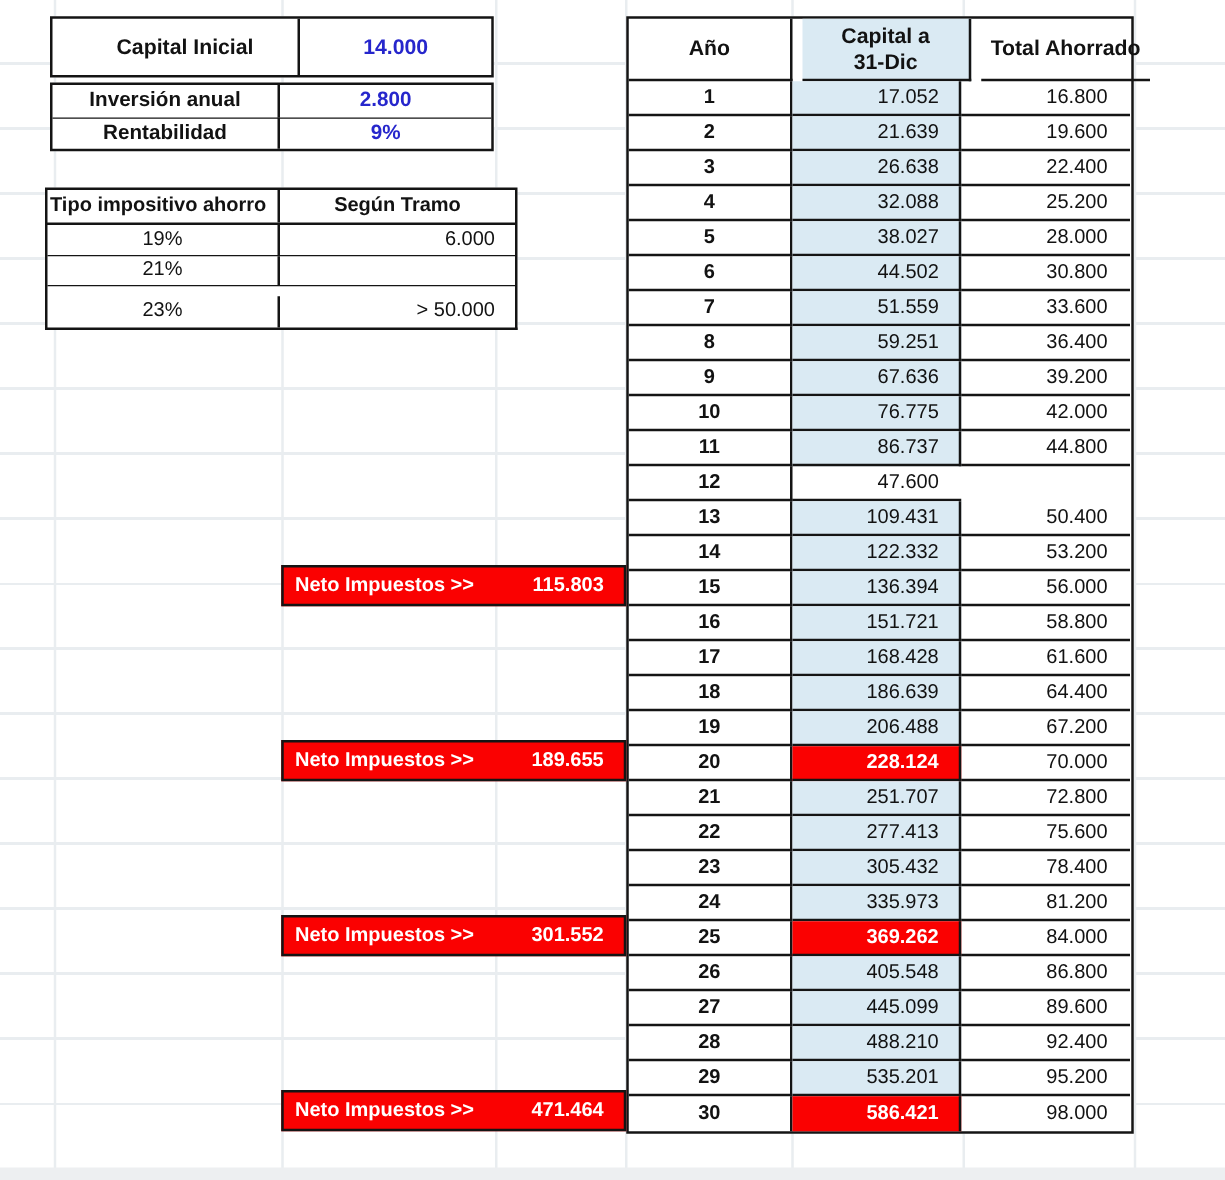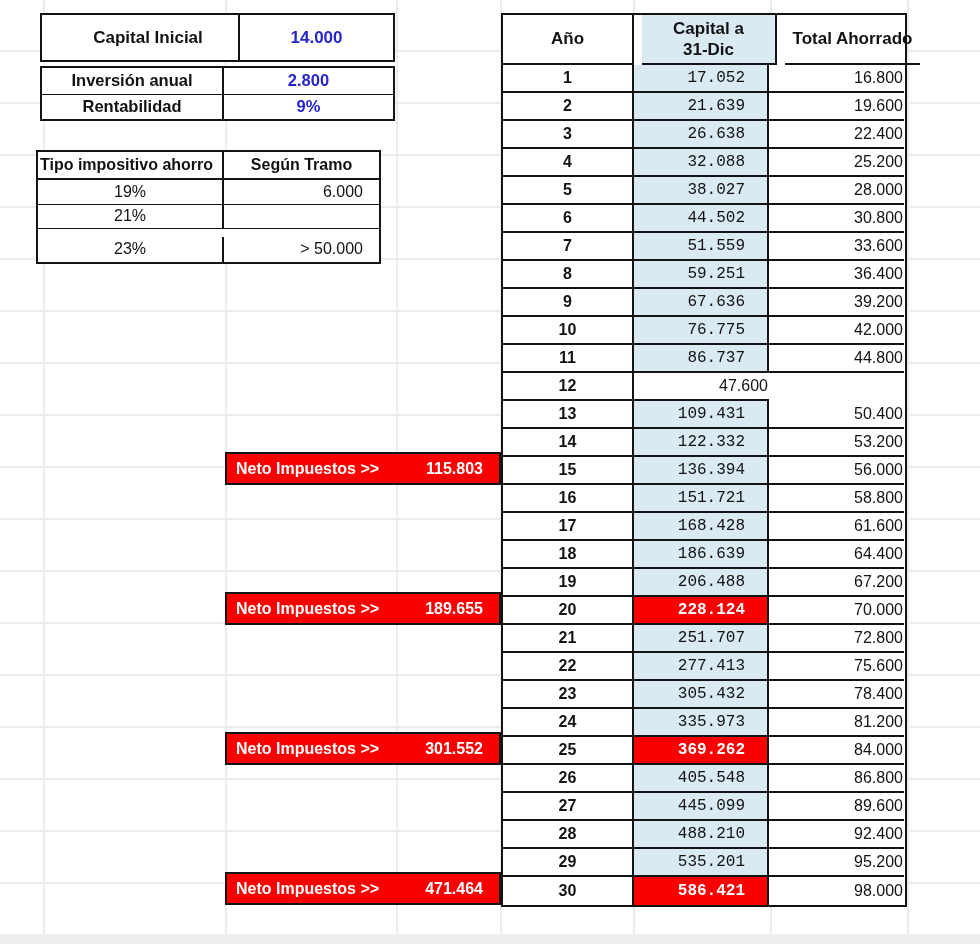--- a/index.html
+++ b/index.html
@@ -34,21 +34,21 @@
     font-weight: bold; font-size: 17px;
   }
   .p-value {
     display: flex; align-items: center; justify-content: center;
     font-weight: bold; font-size: 17px; color: var(--blue, #2626cc);
   }
   #param-box-2 .p-label, #param-box-2 .p-value { font-size: 16.5px; }
   #param-box-2 .row-divider-t { border-top: 1.5px solid #141414; }
 
   
-  .tax-table { position: absolute; left: 36px; top: 150px; width: 345px; z-index: 2; border-radius: 30px; }
+  .tax-table { position: absolute; left: 36px; top: 150px; width: 378px; z-index: 2; border-radius: 30px; }
   .tax-header {
     border: 2.5px solid #141414; background: #fff; height: 30px;
     display: grid; grid-template-columns: 186px 1fr;
   }
   .tax-hcell { display: flex; align-items: center; font-weight: bold; font-size: 16px; }
   .tax-hcell.first { padding-left: 2px; border-right: 2.5px solid #141414; overflow: hidden; white-space: nowrap; }
   .tax-hcell.second { justify-content: center; }
   .tax-body { border: 2.5px solid #141414; border-top: none; background: #fff; }
   .tax-row { display: grid; grid-template-columns: 186px 1fr; height: 24.5px; border-bottom: 1.5px solid #141414; }
   .tax-row:last-child { border-bottom: none; margin-top: 8px; }
@@ -74,22 +74,22 @@
     display: flex; align-items: center; justify-content: center; text-align: center;
     font-weight: bold; font-size: 17px; border-bottom: 2.5px solid #141414;
     white-space: pre-line; line-height: 1.25;
   }
   .m-hcell:not(:last-child) { border-right: 2.5px solid #141414; }
   .m-hcell.capital-h { background: var(--capbg, #daeaf3); }
   .m-row { display: grid; grid-template-columns: 131px 135px 135px; height: 28px; }
   .m-row:not(:last-child) .m-cell { border-bottom: 2px solid #141414; }
   .m-cell { display: flex; align-items: center; font-size: 16px; }
   .m-cell.year { justify-content: center; font-weight: bold; border-right: 2.5px solid #141414; }
-  .m-cell.capital { justify-content: flex-end; padding-right: 22px; background: var(--capbg, #daeaf3); border-right: 2.5px solid #141414; font-family: Liberation Mono, monospace; }
-  .m-cell.total { justify-content: flex-end; padding-right: 1px; }
+  .m-cell.capital { justify-content: flex-end; padding-right: 16px; background: var(--capbg, #daeaf3); border-right: 2.5px solid #141414; }
+  .m-cell.total { justify-content: flex-end; padding-right: 18px; }
   .m-cell.capital.hl { background: var(--red, #fa0000); color: #fff; font-weight: bold; }
 </style>
 </head>
 <body>
 
 <div id="stage">
   <div class="grid-h"></div>
   <div id="vlines">
       <div class="vline" style="left: 43px;"></div>
       <div class="vline" style="left: 225px;"></div>

